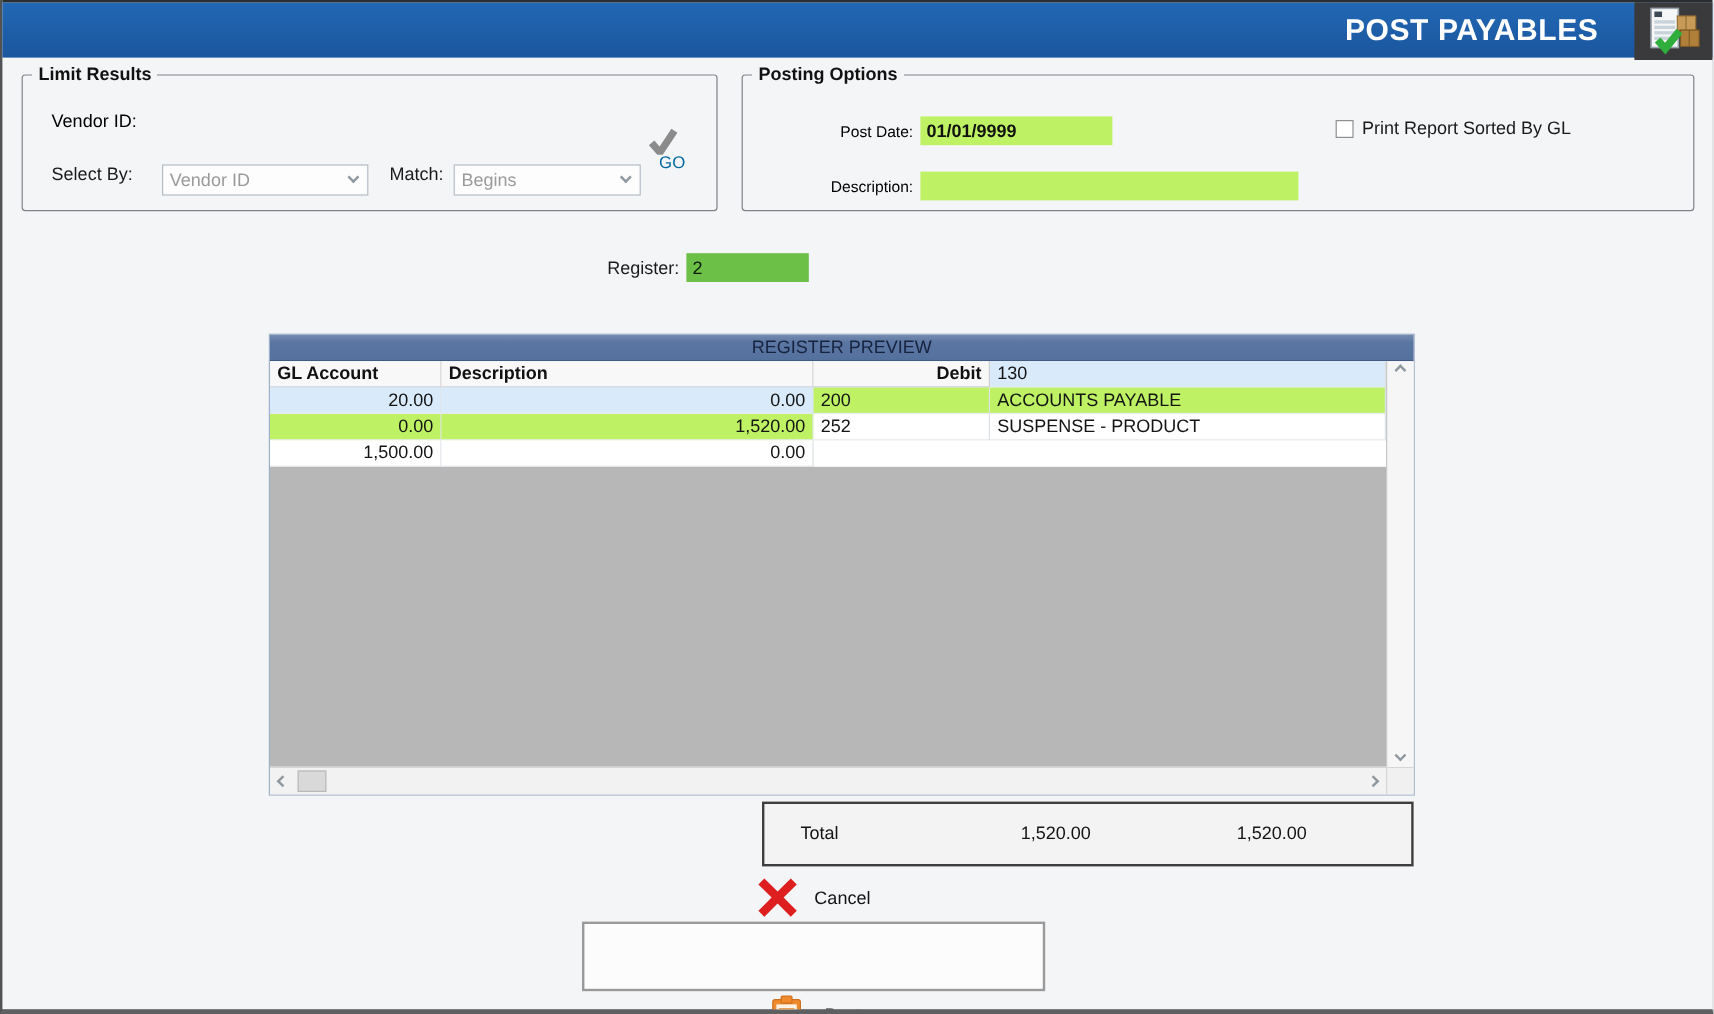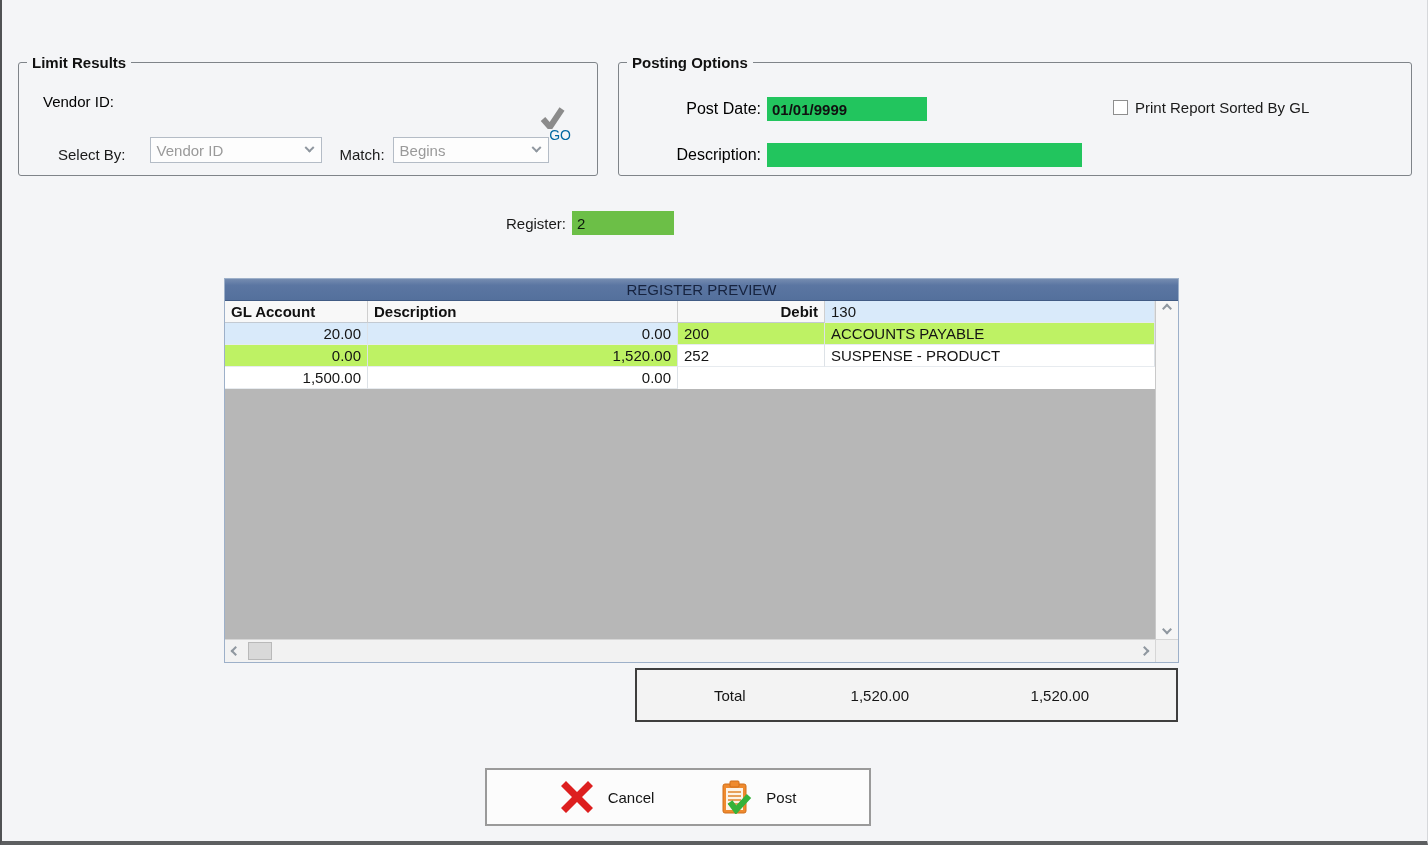--- a/index.html
+++ b/index.html
@@ -36,44 +36,44 @@
     position:absolute; border:1px solid #7f8489; border-radius:3px;
     background:transparent; padding:0;
   }
   fieldset.group legend{
     margin-left:8px; padding:0 5px; font-size:15px; font-weight:bold; color:#111;
   }
   .group-limit{ left:16px; top:54px; width:580px; height:122px; }
   .group-posting{ left:616px; top:54px; width:794px; height:122px; }
   .lbl{ font-size:15px; color:#1a1a1a; }
   .vendor-label{ position:absolute; left:24px; top:22px; font-size:15px; }
-  .limit-row{ position:absolute; left:39px; top:66px; display:flex; align-items:flex-end; }
+  .limit-row{ position:absolute; left:24px; top:66px; display:flex; align-items:flex-start; }
   .selectbox{
     height:26px; background:#fdfdfd; border:1px solid #b4bcc6;
     display:flex; align-items:center; justify-content:space-between;
     padding:0 8px 0 6px; color:#9a9a9a; font-size:15px; cursor:default;
   }
   .sel-selectby{ width:172px; margin-left:24px; }
   .sel-match{ width:156px; margin-left:8px; }
   .ml16{ margin-left:18px; }
   .chev{ display:inline-block; width:7px; height:7px;
          border-right:2px solid #8f979f; border-bottom:2px solid #8f979f; }
   .chev-down{ transform:rotate(45deg) translate(-2px,-2px); }
   .go-btn{
     position:absolute; right:26px; top:36px; display:flex; flex-direction:column;
     align-items:center; background:none; border:none; cursor:pointer;
   }
   .go-btn .go-text{ font-size:14px; font-weight:normal; color:#0369a1; margin-top:-2px;margin-left:17px; }
   
   .post-row{ position:absolute; display:flex; align-items:center; }
   .row-date{ left:0; top:26px; }
   .row-desc{ left:0; top:72px; }
-  .post-lbl{ width:142px; text-align:right; margin-right:6px; font-size:16px; }
+  .post-lbl{ width:142px; text-align:right; margin-right:6px; font-size:13px; }
   .hl-yellow{
-    height:24px; background:#22c55e; border:none; display:flex; align-items:center;
+    height:24px; background:#bef264; border:none; display:flex; align-items:center;
     padding:0 5px; font-size:15px; font-weight:bold; color:#101010;
   }
   .date-input{ width:160px; }
   .desc-input{ width:315px; }
   .check-group{ position:absolute; left:494px; top:28px; display:flex; align-items:center; }
   .checkbox{ width:15px; height:15px; background:#fff; border:1px solid #8e8e8e; cursor:pointer; }
   .check-group .lbl{ margin-left:7px; }
   
   .register-row{ position:absolute; left:504px; top:211px; display:flex; align-items:center; }
   .register-input{
@@ -127,39 +127,57 @@
     position:absolute; left:23px; top:2px; bottom:2px; width:24px;
     background:#d9d9d9; border:1px solid #b9b9b9;
   }
   .scroll-corner{ grid-area:7/5/8/6; background:#f0f0f0; border-left:1px solid #d6d6d6; border-top:1px solid #d6d6d6; }
   
   .total-box{
     position:absolute; left:633px; top:668px; width:543px; height:54px;
     background:#f3f3f3; border:2px solid #3e3e3e;
   }
   .total-box span{ position:absolute; top:50%; transform:translateY(-50%); font-size:15px; color:#141414; }
-  .t-label{ left:30px;margin-left:47px; }
+  .t-label{ left:30px; }
   .t-debit{ left:140px; width:132px; text-align:right; }
   .t-credit{ left:320px; width:132px; text-align:right; }
   
   .actions{
     position:absolute; left:483px; top:768px; width:386px; height:58px;
     background:#fcfcfc; border:2px solid #9a9a9a;
-    display:flex; align-items:center; justify-content:center; gap:64px;
+    display:flex; align-items:center; justify-content:center; gap:64px;flex-direction:column;
   }
   .action-btn{
     display:flex; align-items:center; gap:14px; background:none; border:none;
     font-family:"Liberation Sans", sans-serif; font-size:15px; color:#141414; cursor:pointer;
   }
 </style>
 </head>
 <body>
 
 <div class="window">
 
+  <div class="titlebar">
+    <span class="title">POST PAYABLES</span>
+    <div class="title-iconbox">
+      <svg width="46" height="40" viewBox="0 0 48 44">
+        <rect x="3" y="1" width="25" height="36" fill="#f5f6f7" stroke="#9aa4ad" stroke-width="1.5"></rect>
+        <rect x="6" y="4" width="7" height="5" fill="#3d4a56"></rect>
+        <rect x="6" y="12" width="19" height="3" fill="#c8d2da"></rect>
+        <rect x="6" y="17" width="19" height="3" fill="#c8d2da"></rect>
+        <rect x="6" y="22" width="19" height="3" fill="#c8d2da"></rect>
+        <rect x="6" y="27" width="19" height="3" fill="#c8d2da"></rect>
+        <rect x="27" y="8" width="17" height="13" fill="#c79b57" stroke="#8f6a2f"></rect>
+        <line x1="35" y1="8" x2="35" y2="21" stroke="#8f6a2f"></line>
+        <rect x="30" y="21" width="17" height="15" fill="#b07f3a" stroke="#7d5a24"></rect>
+        <line x1="38" y1="21" x2="38" y2="36" stroke="#7d5a24"></line>
+        <path d="M9 30 l7 8 l13 -16" stroke="#2fae3c" stroke-width="7" fill="none"></path>
+      </svg>
+    </div>
+  </div>
 
   <fieldset class="group group-limit">
     <legend>Limit Results</legend>
     <div class="vendor-label">Vendor ID:</div>
     <div class="limit-row">
       <span class="lbl">Select By:</span>
       <div class="selectbox sel-selectby">
         <span>Vendor ID</span>
         <span class="chev chev-down"></span>
       </div>

